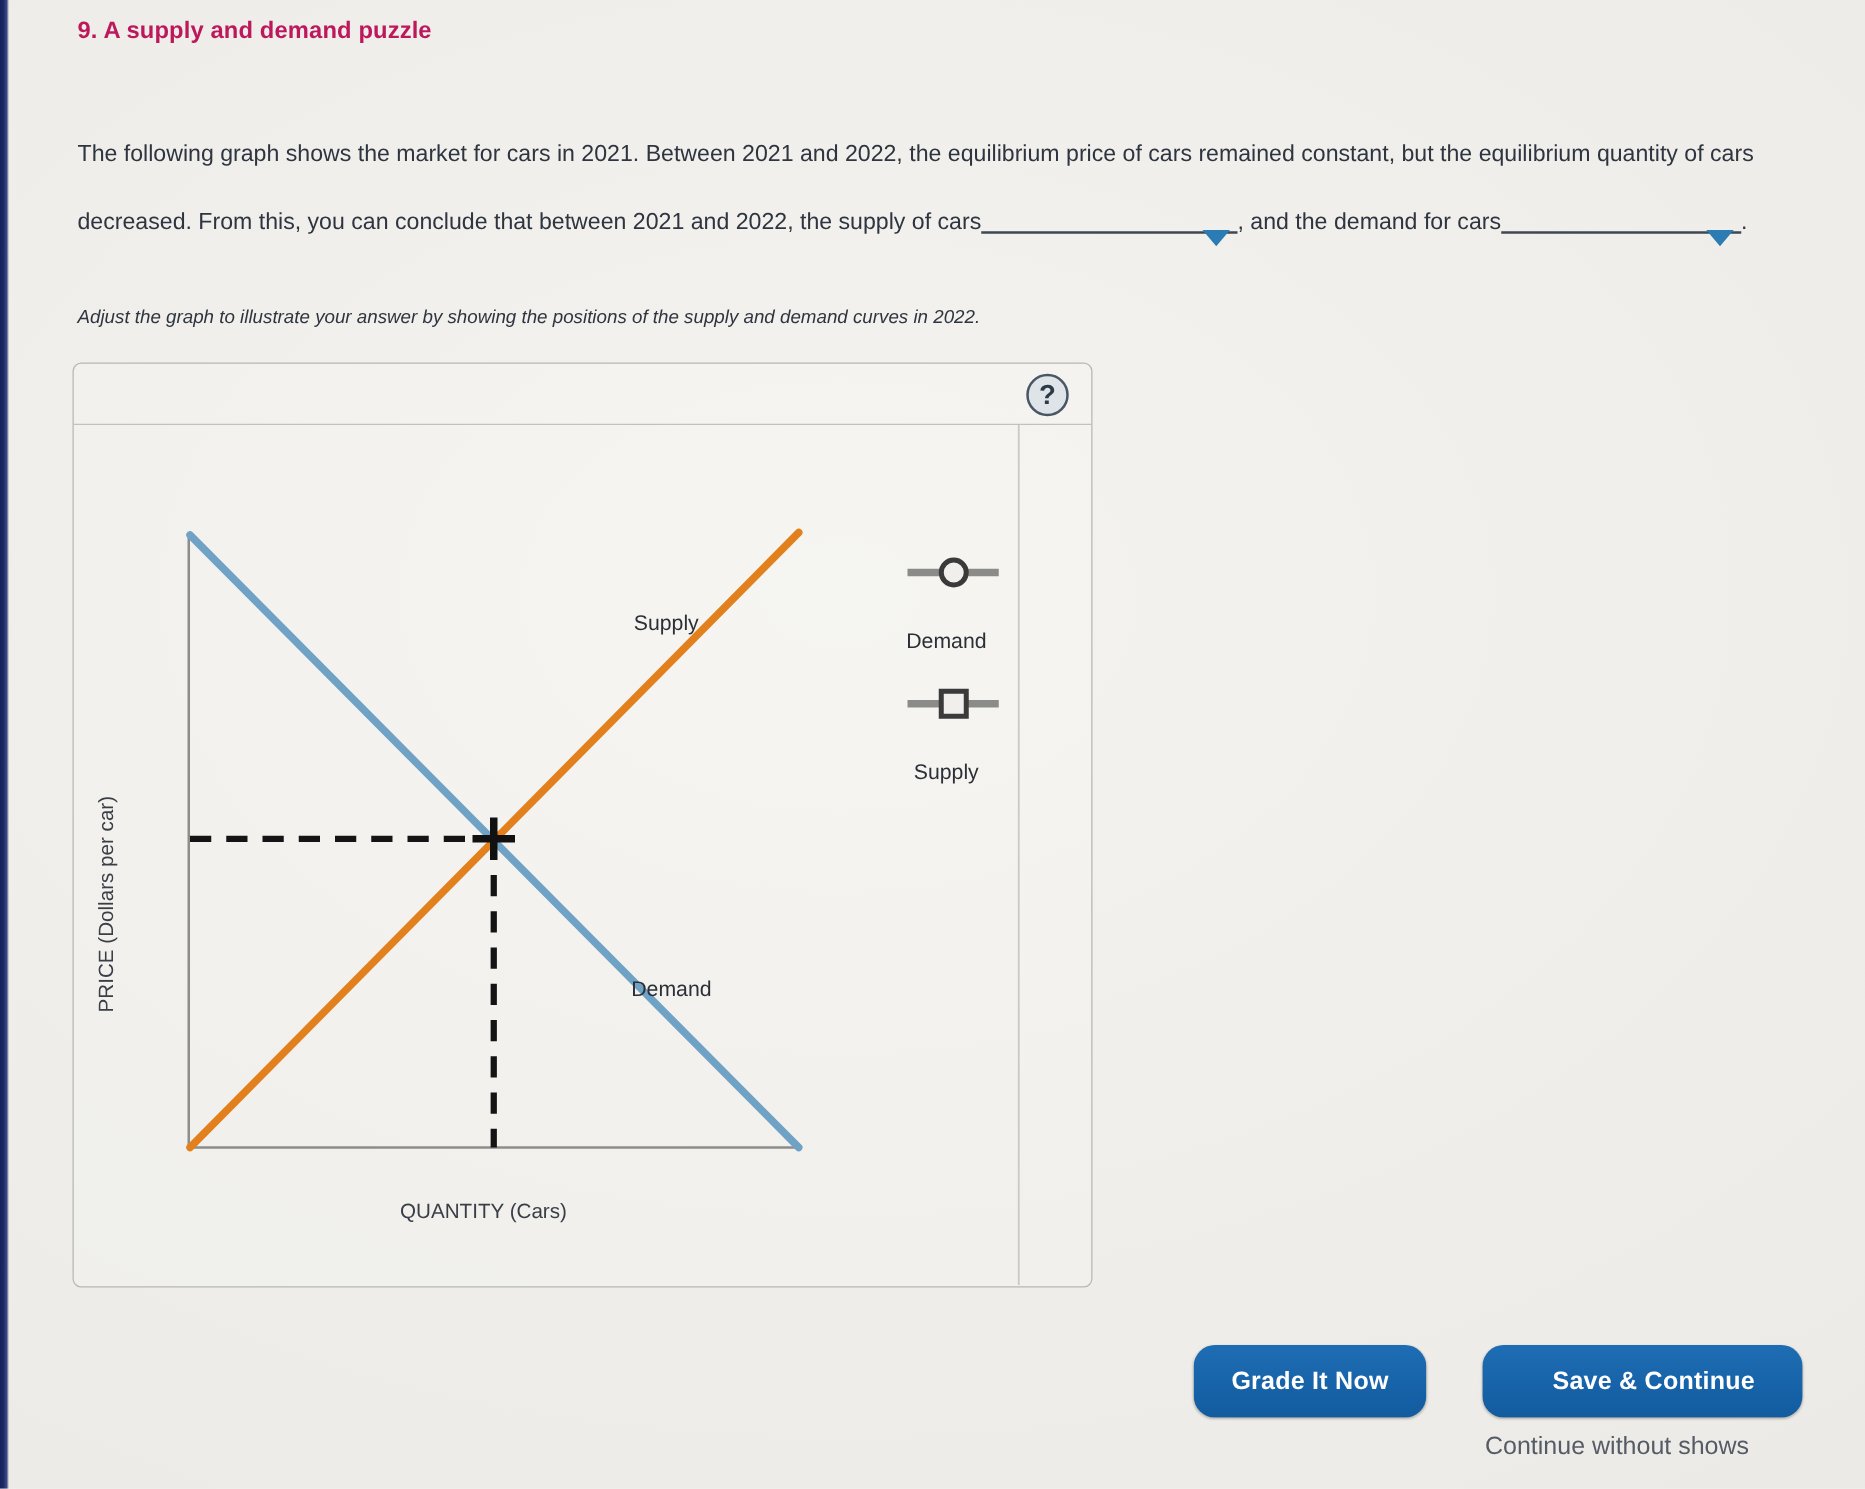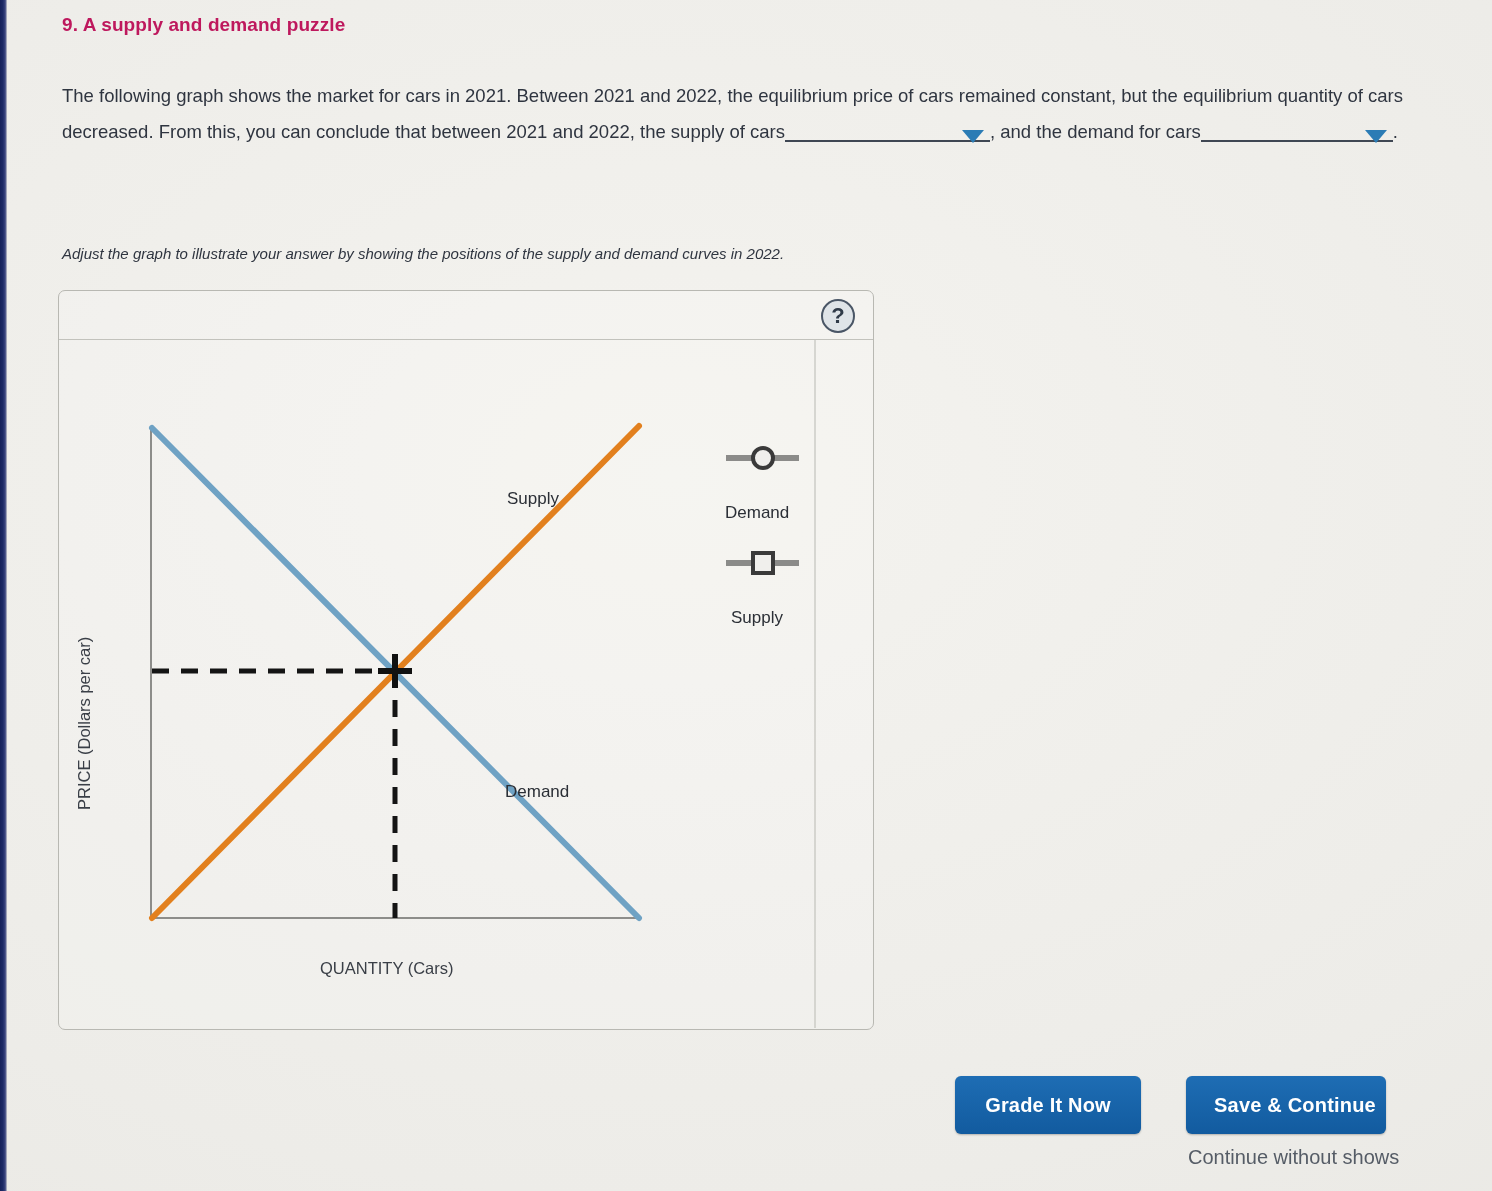--- a/index.html
+++ b/index.html
@@ -35,24 +35,24 @@
     left: 62px; top: 14px;
     font-size: 19px;
     font-weight: bold;
     color: #be185d;
     letter-spacing: .1px;
   }
 
   
   #q-body {
     position: absolute;
-    left: 62px; top: 78px;
+    left: 62px; top: 96px;
     width: 1370px;
     font-size: 18.5px;
-    line-height: 36px;
+    line-height: 54px;
     color: #2f3540;
   }
   .blank {
     display: inline-block;
     position: relative;
     vertical-align: baseline;
   }
   .blank .rule {
     display: inline-block;
     width: 205px;
@@ -136,33 +136,33 @@
 
   
   .btn {
     position: absolute;
     background: #1763a8;
     background-image: linear-gradient(180deg, #1e6db4 0%, #125b9f 100%);
     color: #ffffff;
     font-size: 20px;
     font-weight: bold;
     border: none;
-    border-radius: 6px;
+    border-radius: 17px;
     cursor: pointer;
     box-shadow: 0 1px 2px rgba(0,0,0,.25);
     font-family: "Liberation Sans", sans-serif;
     letter-spacing: .2px;
   }
   #btn-grade {
     left: 955px; top: 1076px;
     width: 186px; height: 58px;
   }
   #btn-save {
     left: 1186px; top: 1076px;
-    width: 200px; height: 58px; padding-left: 24px;
+    width: 256px; height: 58px; padding-left: 24px;
   }
   #continue-link {
     position: absolute;
     left: 1188px; top: 1146px;
     font-size: 20px;
     color: #555c66;
     cursor: pointer;
     font-family: "Liberation Sans", sans-serif;
   }
 </style>

